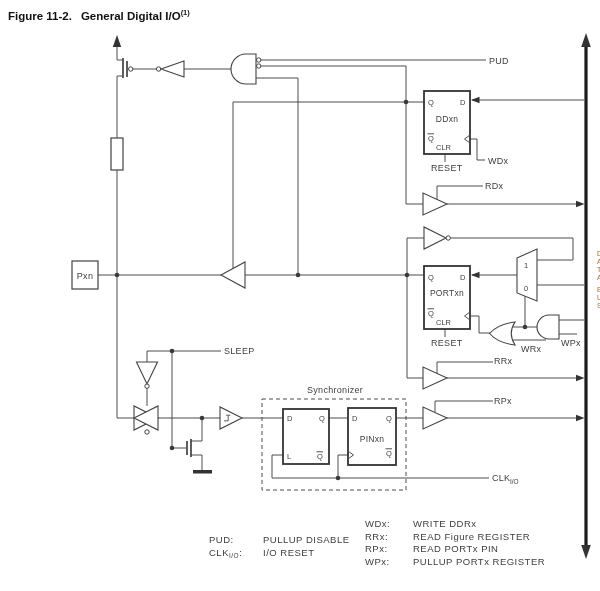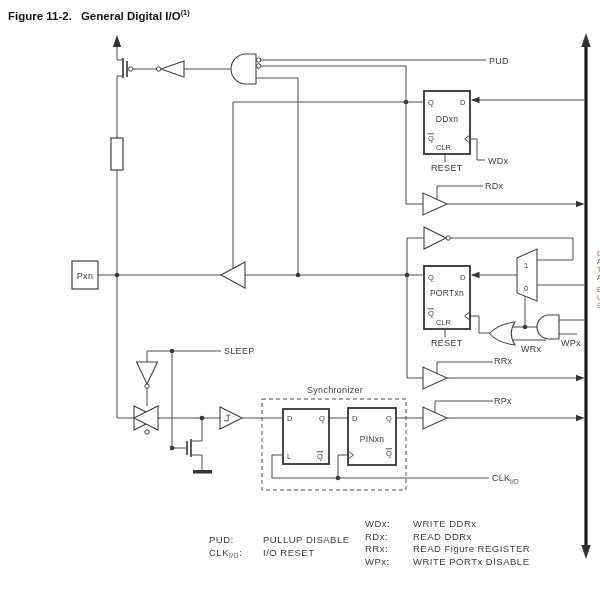--- a/index.html
+++ b/index.html
@@ -210,23 +210,23 @@
     <div>
       <span class="lkey"><span>CLK</span><span class="subhtml">I/O</span><span>:</span></span><span>I/O RESET</span>
     </div>
   </div>
 
   <div class="legend-right">
     <div>
       <span class="lkey2">WDx:</span><span>WRITE DDRx</span>
     </div>
     <div>
-      <span class="lkey2">RDx:</span><span>READ DDRx</span>
-    </div>
-    <div>
       <span class="lkey2">RRx:</span><span>READ Figure REGISTER</span>
     </div>
     <div>
-      <span class="lkey2">WPx:</span><span>WRITE PORTx DISABLE</span>
+      <span class="lkey2">RPx:</span><span>READ PORTx PIN</span>
+    </div>
+    <div>
+      <span class="lkey2">WPx:</span><span>PULLUP PORTx REGISTER</span>
     </div>
   </div>
 
 </div>
 
 </body></html>

